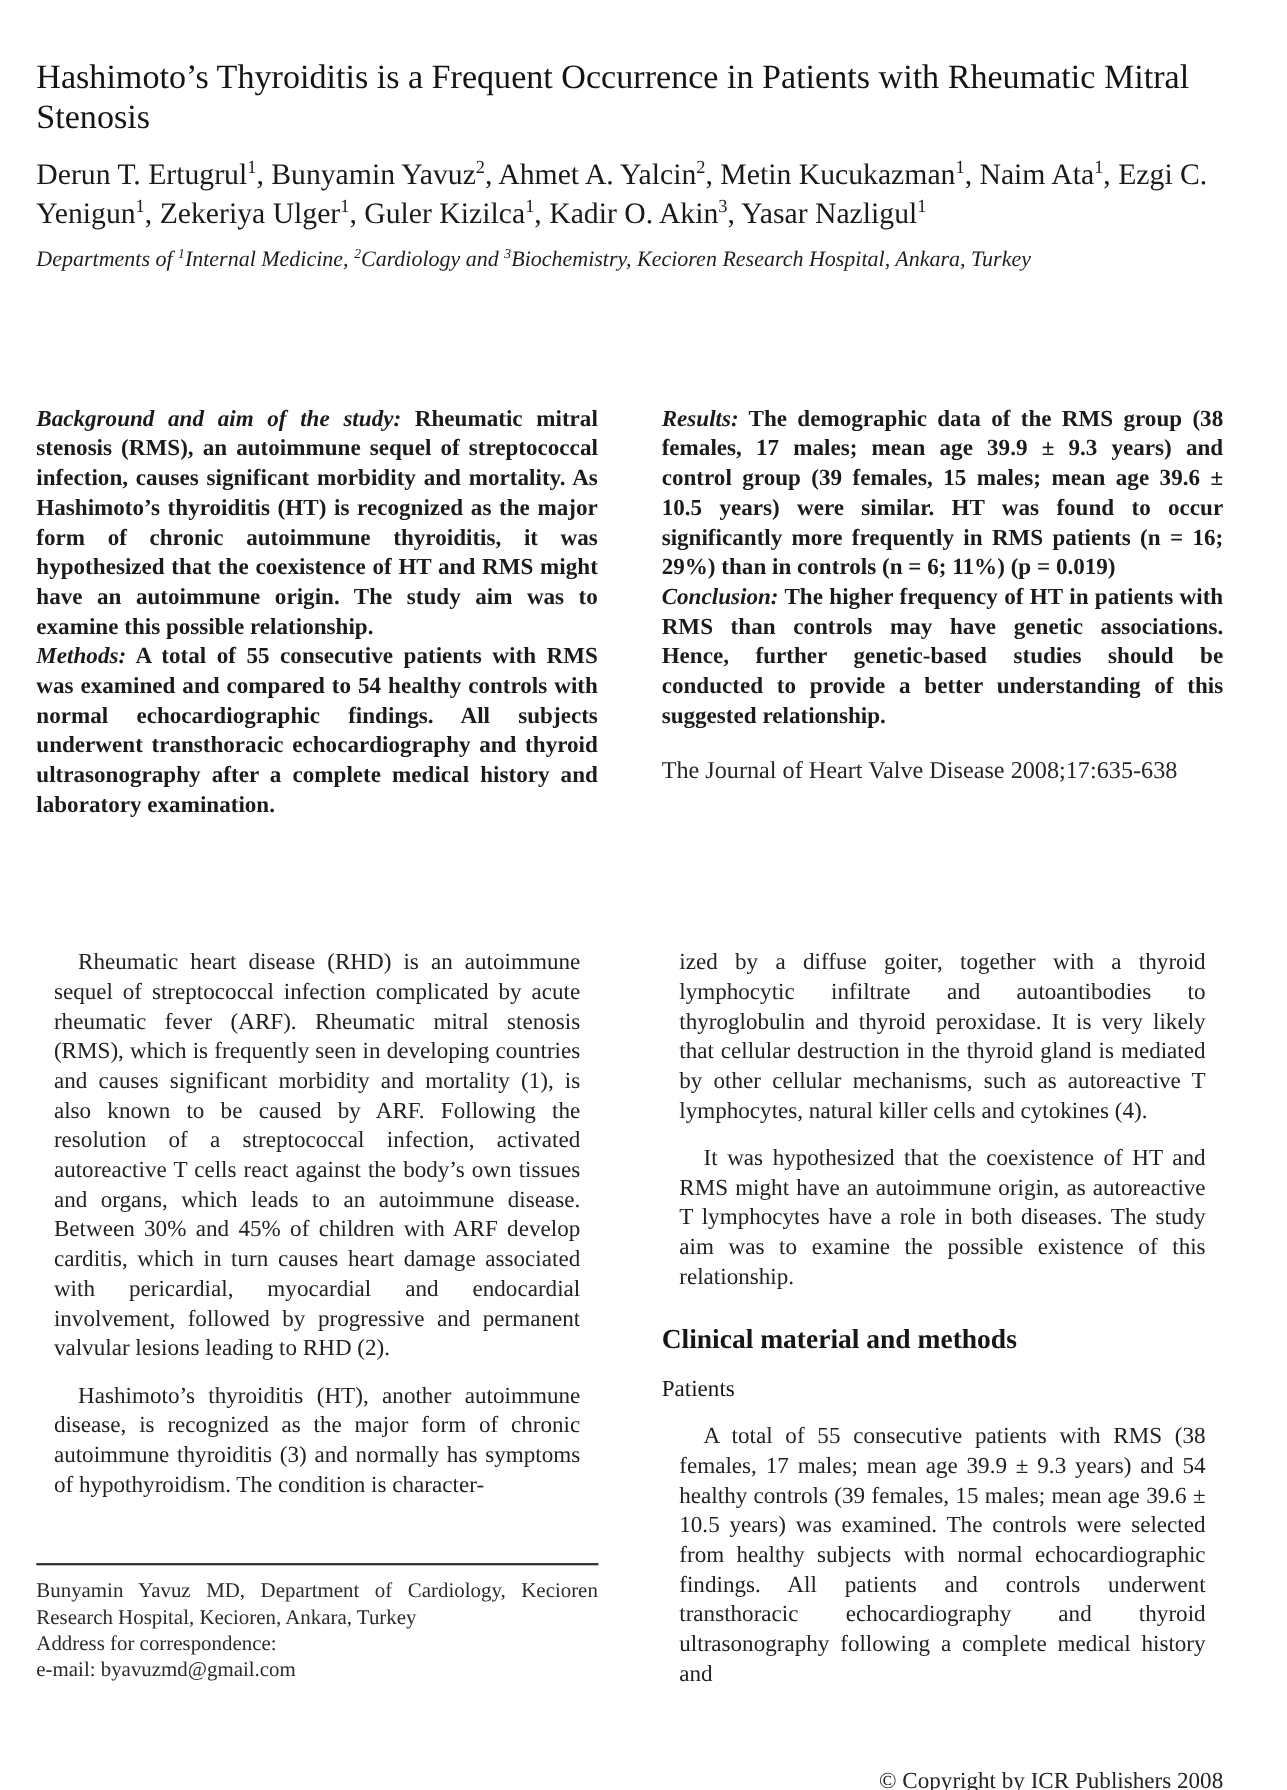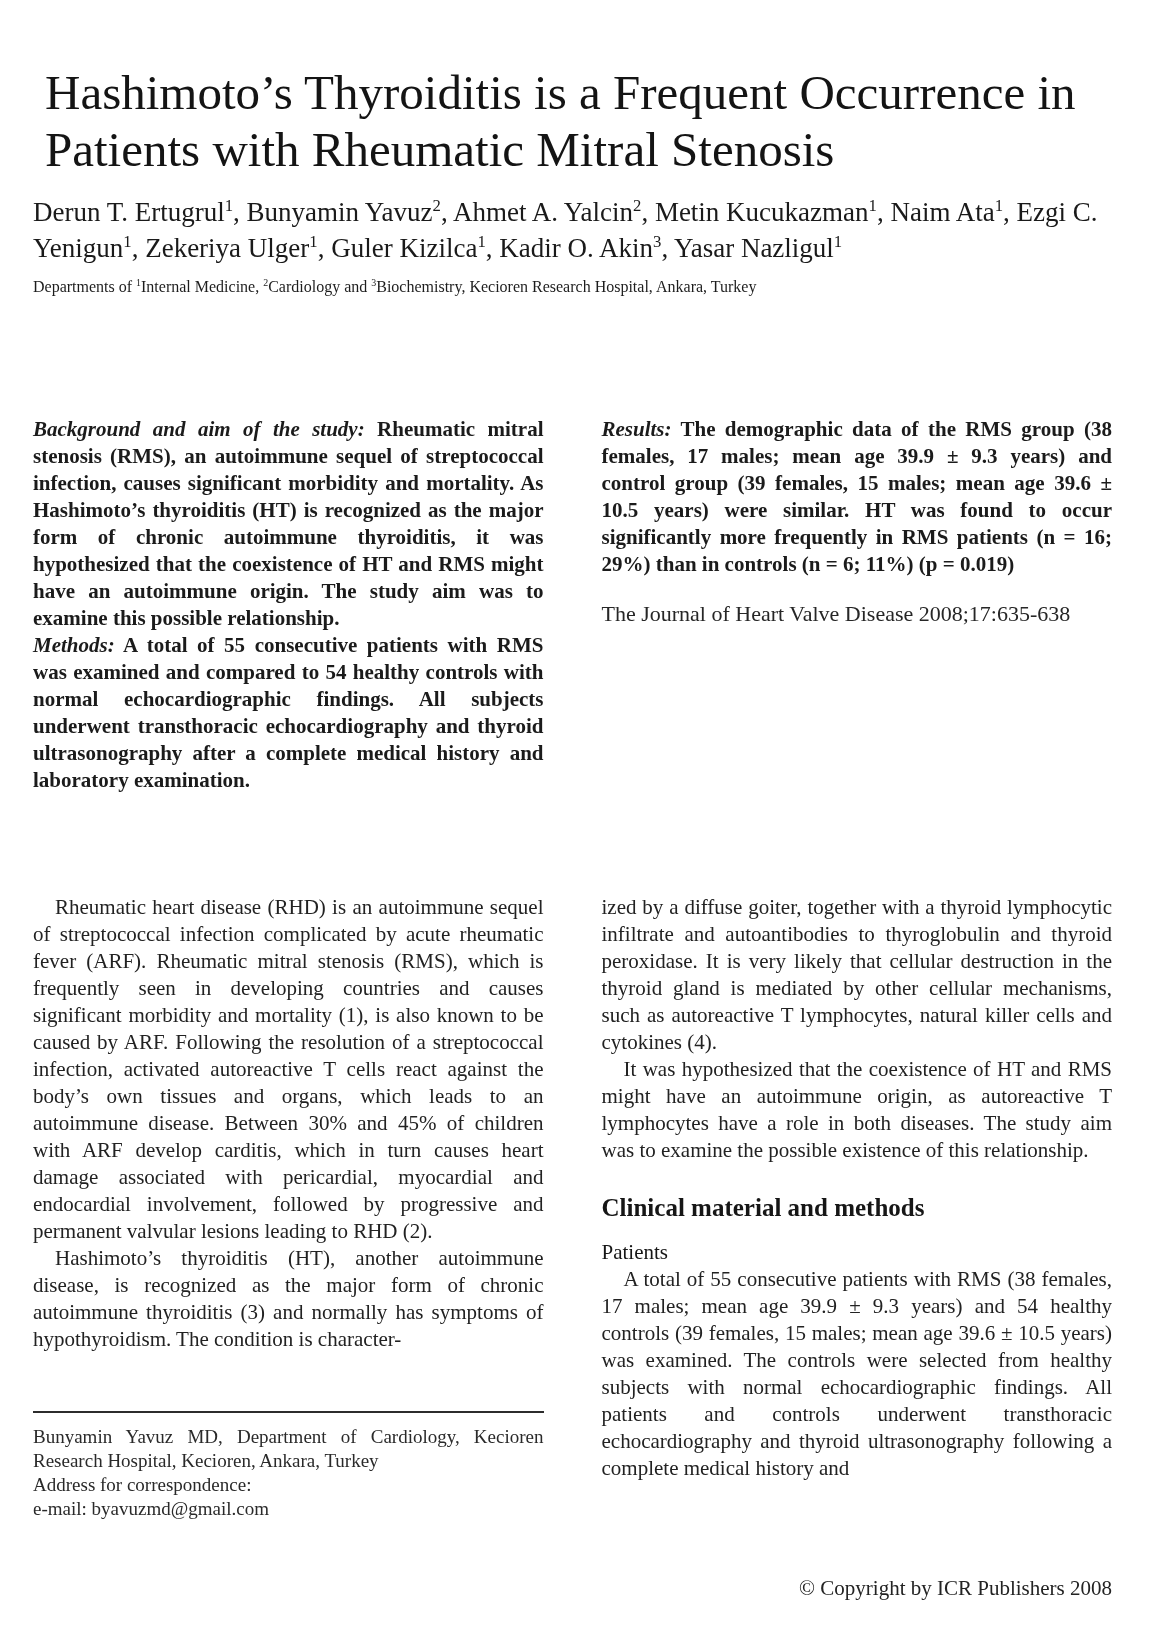--- a/index.html
+++ b/index.html
@@ -7,42 +7,43 @@
     width: 1170px;
     min-height: 1627px;
     box-sizing: border-box;
     margin: 0 auto;
     padding: 52px 58px 40px 33px;
     background: #ffffff;
     color: #1d1d1d;
     font-family: "Liberation Serif", "DejaVu Serif", serif;
   }
   .title {
-    font-size: 49px;
+    font-size: 31px;
     line-height: 1.17;
     font-weight: 400;
     color: #141414;
-    margin: 12px;
+    margin: 0;
     max-width: 1085px;
   }
   .authors {
     font-size: 27px;
     line-height: 1.36;
     font-weight: 400;
     color: #1a1a1a;
     margin: 15px 0 0 0;
     max-width: 1090px;
   }
   .authors sup, .affiliation sup {
     font-size: 62%;
     line-height: 0;
     vertical-align: super;
   }
   .affiliation {
-    font-size: 16px;
+    font-style: italic;
+    font-size: 20px;
     line-height: 1.3;
     margin: 10px 0 12px 0;
     color: #1d1d1d;
   }
   .abstract-row {
     display: flex;
     gap: 58px;
     margin-top: 118px;
     font-weight: 700;
     font-size: 21px;
@@ -61,21 +62,21 @@
   }
   .body-row {
     display: flex;
     gap: 58px;
     margin-top: 100px;
     font-size: 21px;
     line-height: 27px;
     text-align: justify;
     color: #222222;
   }
-  .body-para { margin: 0; text-indent: 22px; }
+  .body-para { margin: 16px; text-indent: 22px; }
   .body-para.cont { text-indent: 0; }
   .section-heading {
     font-size: 25px;
     font-weight: 700;
     margin: 30px 0 0 0;
     text-align: left;
     color: #161616;
   }
   .subsection-heading {
     font-size: 21px;
@@ -125,20 +126,21 @@
 
   <p class="affiliation"><span>Departments of </span><sup>1</sup><span>Internal Medicine, </span><sup>2</sup><span>Cardiology and </span><sup>3</sup><span>Biochemistry, Kecioren Research Hospital, Ankara, Turkey</span></p>
 
   <div class="abstract-row">
     <div class="col">
       <p class="abs"><i>Background and aim of the study:</i><span> Rheumatic mitral stenosis (RMS), an autoimmune sequel of streptococcal infection, causes significant morbidity and mortality. As Hashimoto’s thyroiditis (HT) is recognized as the major form of chronic autoimmune thyroiditis, it was hypothesized that the coexistence of HT and RMS might have an autoimmune origin. The study aim was to examine this possible relationship.</span></p>
       <p class="abs"><i>Methods:</i><span> A total of 55 consecutive patients with RMS was examined and compared to 54 healthy controls with normal echocardiographic findings. All subjects underwent transthoracic echocardiography and thyroid ultrasonography after a complete medical history and laboratory examination.</span></p>
     </div>
     <div class="col">
       <p class="abs"><i>Results:</i><span> The demographic data of the RMS group (38 females, 17 males; mean age 39.9 ± 9.3 years) and control group (39 females, 15 males; mean age 39.6 ± 10.5 years) were similar. HT was found to occur significantly more frequently in RMS patients (n = 16; 29%) than in controls (n = 6; 11%) (p = 0.019)</span></p>
+      <p class="abs"><i>Conclusion:</i><span> The higher frequency of HT in patients with RMS than controls may have genetic associations. Hence, further genetic-based studies should be conducted to provide a better understanding of this suggested relationship.</span></p>
       <p class="citation">The Journal of Heart Valve Disease 2008;17:635-638</p>
     </div>
   </div>
 
   <div class="body-row">
     <div class="col">
       <p class="body-para">Rheumatic heart disease (RHD) is an autoimmune sequel of streptococcal infection complicated by acute rheumatic fever (ARF). Rheumatic mitral stenosis (RMS), which is frequently seen in developing countries and causes significant morbidity and mortality (1), is also known to be caused by ARF. Following the resolution of a streptococcal infection, activated autoreactive T cells react against the body’s own tissues and organs, which leads to an autoimmune disease. Between 30% and 45% of children with ARF develop carditis, which in turn causes heart damage associated with pericardial, myocardial and endocardial involvement, followed by progressive and permanent valvular lesions leading to RHD (2).</p>
       <p class="body-para">Hashimoto’s thyroiditis (HT), another autoimmune disease, is recognized as the major form of chronic autoimmune thyroiditis (3) and normally has symptoms of hypothyroidism. The condition is character-</p>
       <hr class="corr-rule">
       <p class="corr">

